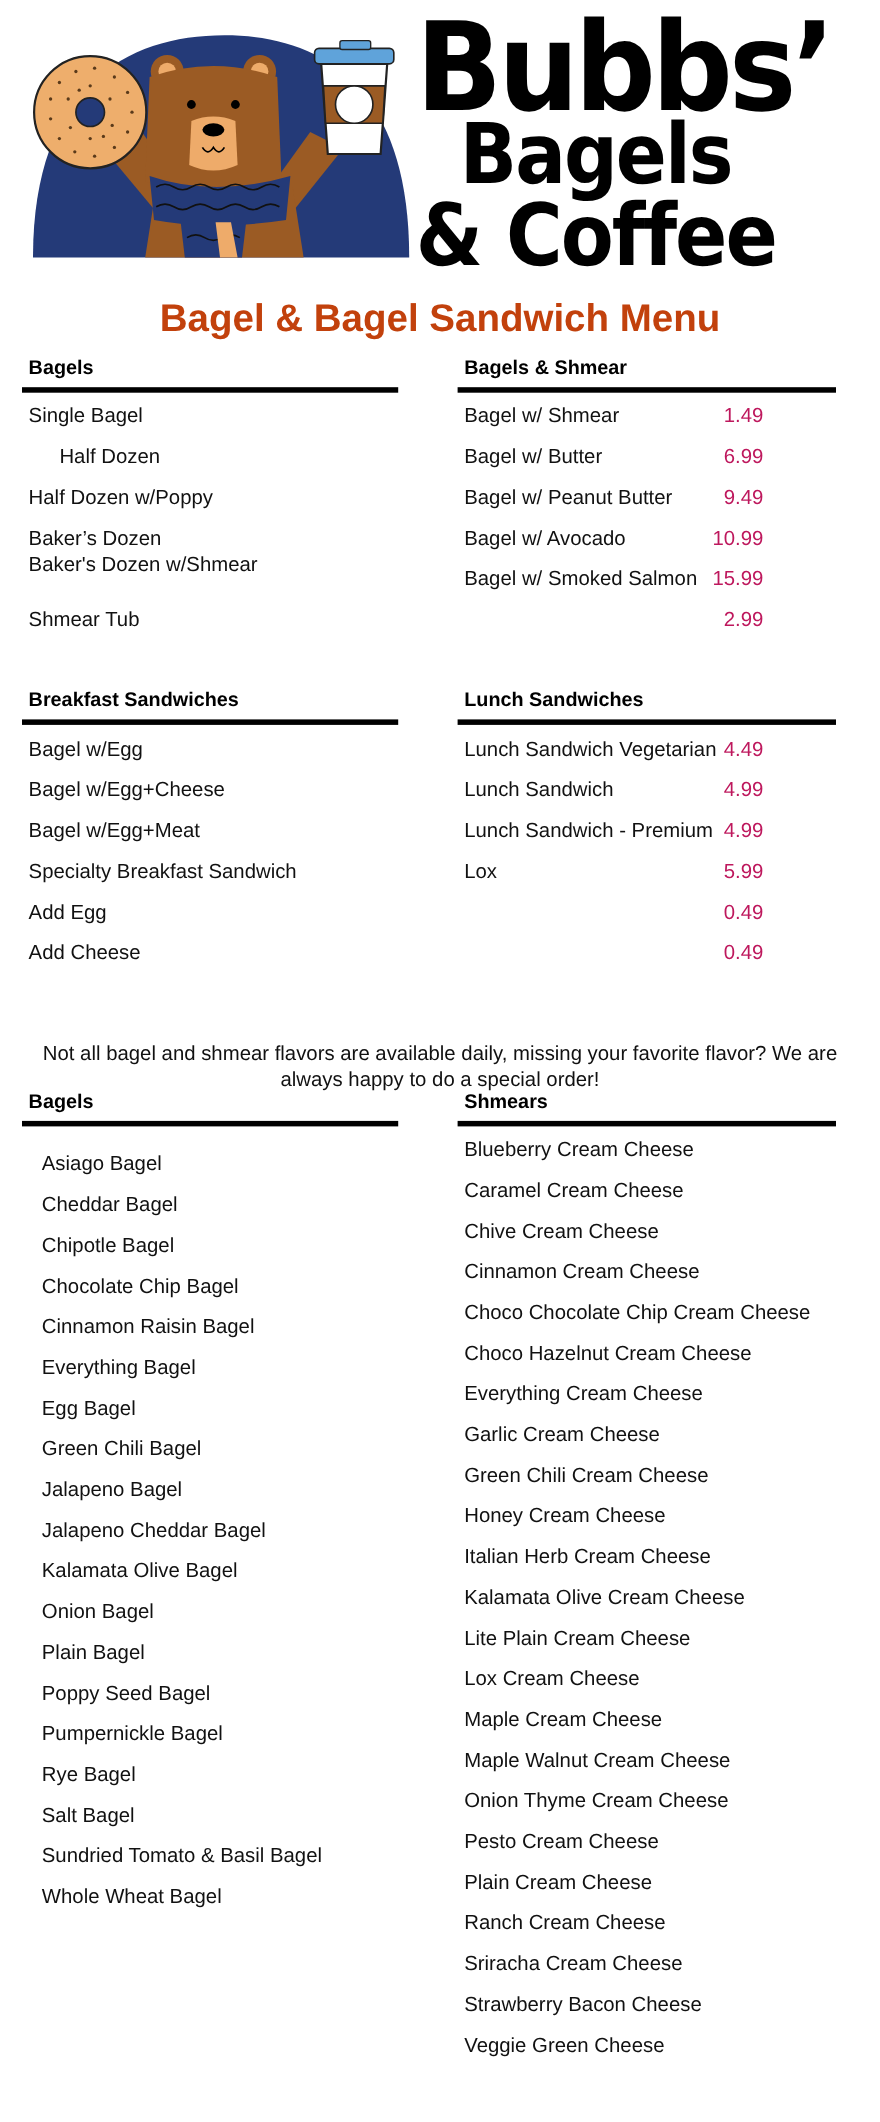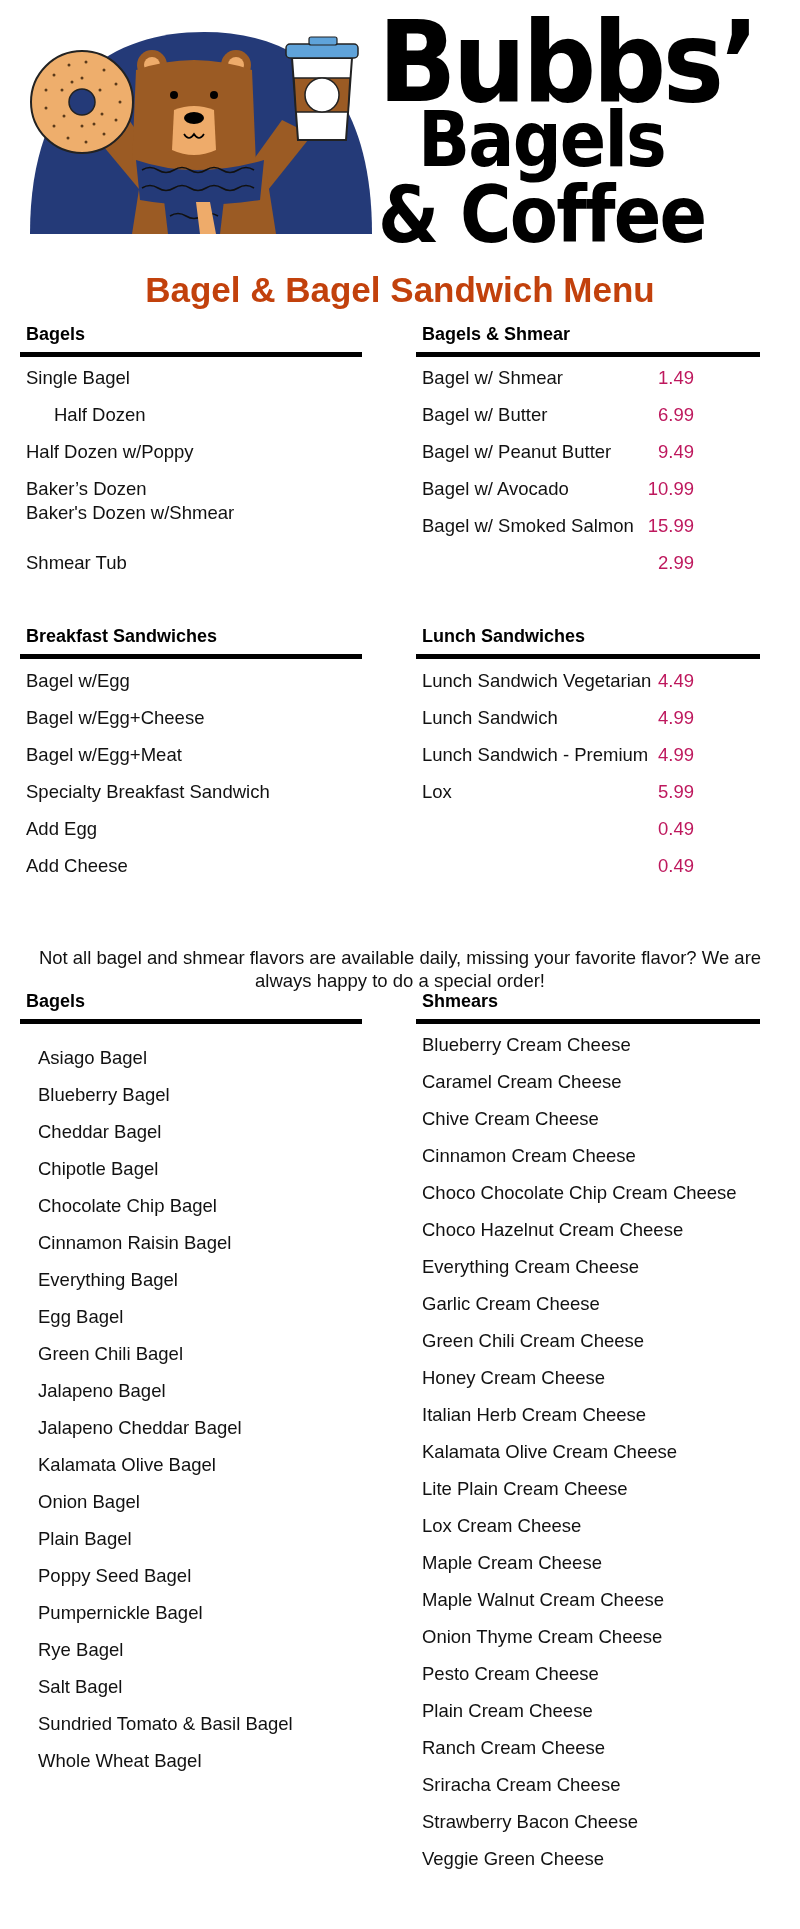--- a/index.html
+++ b/index.html
@@ -161,21 +161,20 @@
 
 </section>
 
 <p class="notice">Not all bagel and shmear flavors are available daily, missing your favorite flavor? We are always happy to do a special order!</p>
 
 <section class="section" style="left:20px; top:0; width:342px;">
   <div class="sec-head" style="top:991px;">Bagels</div>
   <div class="sec-rule" style="top:1019px; width:342px;"></div>
   <div class="list-col" style="left:0; top:1046px;margin-left:12px;">
     <div class="list-item">Asiago Bagel</div>
-    <div class="list-item">Blueberry Bagel</div>
     <div class="list-item">Cheddar Bagel</div>
     <div class="list-item">Chipotle Bagel</div>
     <div class="list-item">Chocolate Chip Bagel</div>
     <div class="list-item">Cinnamon Raisin Bagel</div>
     <div class="list-item">Everything Bagel</div>
     <div class="list-item">Egg Bagel</div>
     <div class="list-item">Green Chili Bagel</div>
     <div class="list-item">Jalapeno Bagel</div>
     <div class="list-item">Jalapeno Cheddar Bagel</div>
     <div class="list-item">Kalamata Olive Bagel</div>

